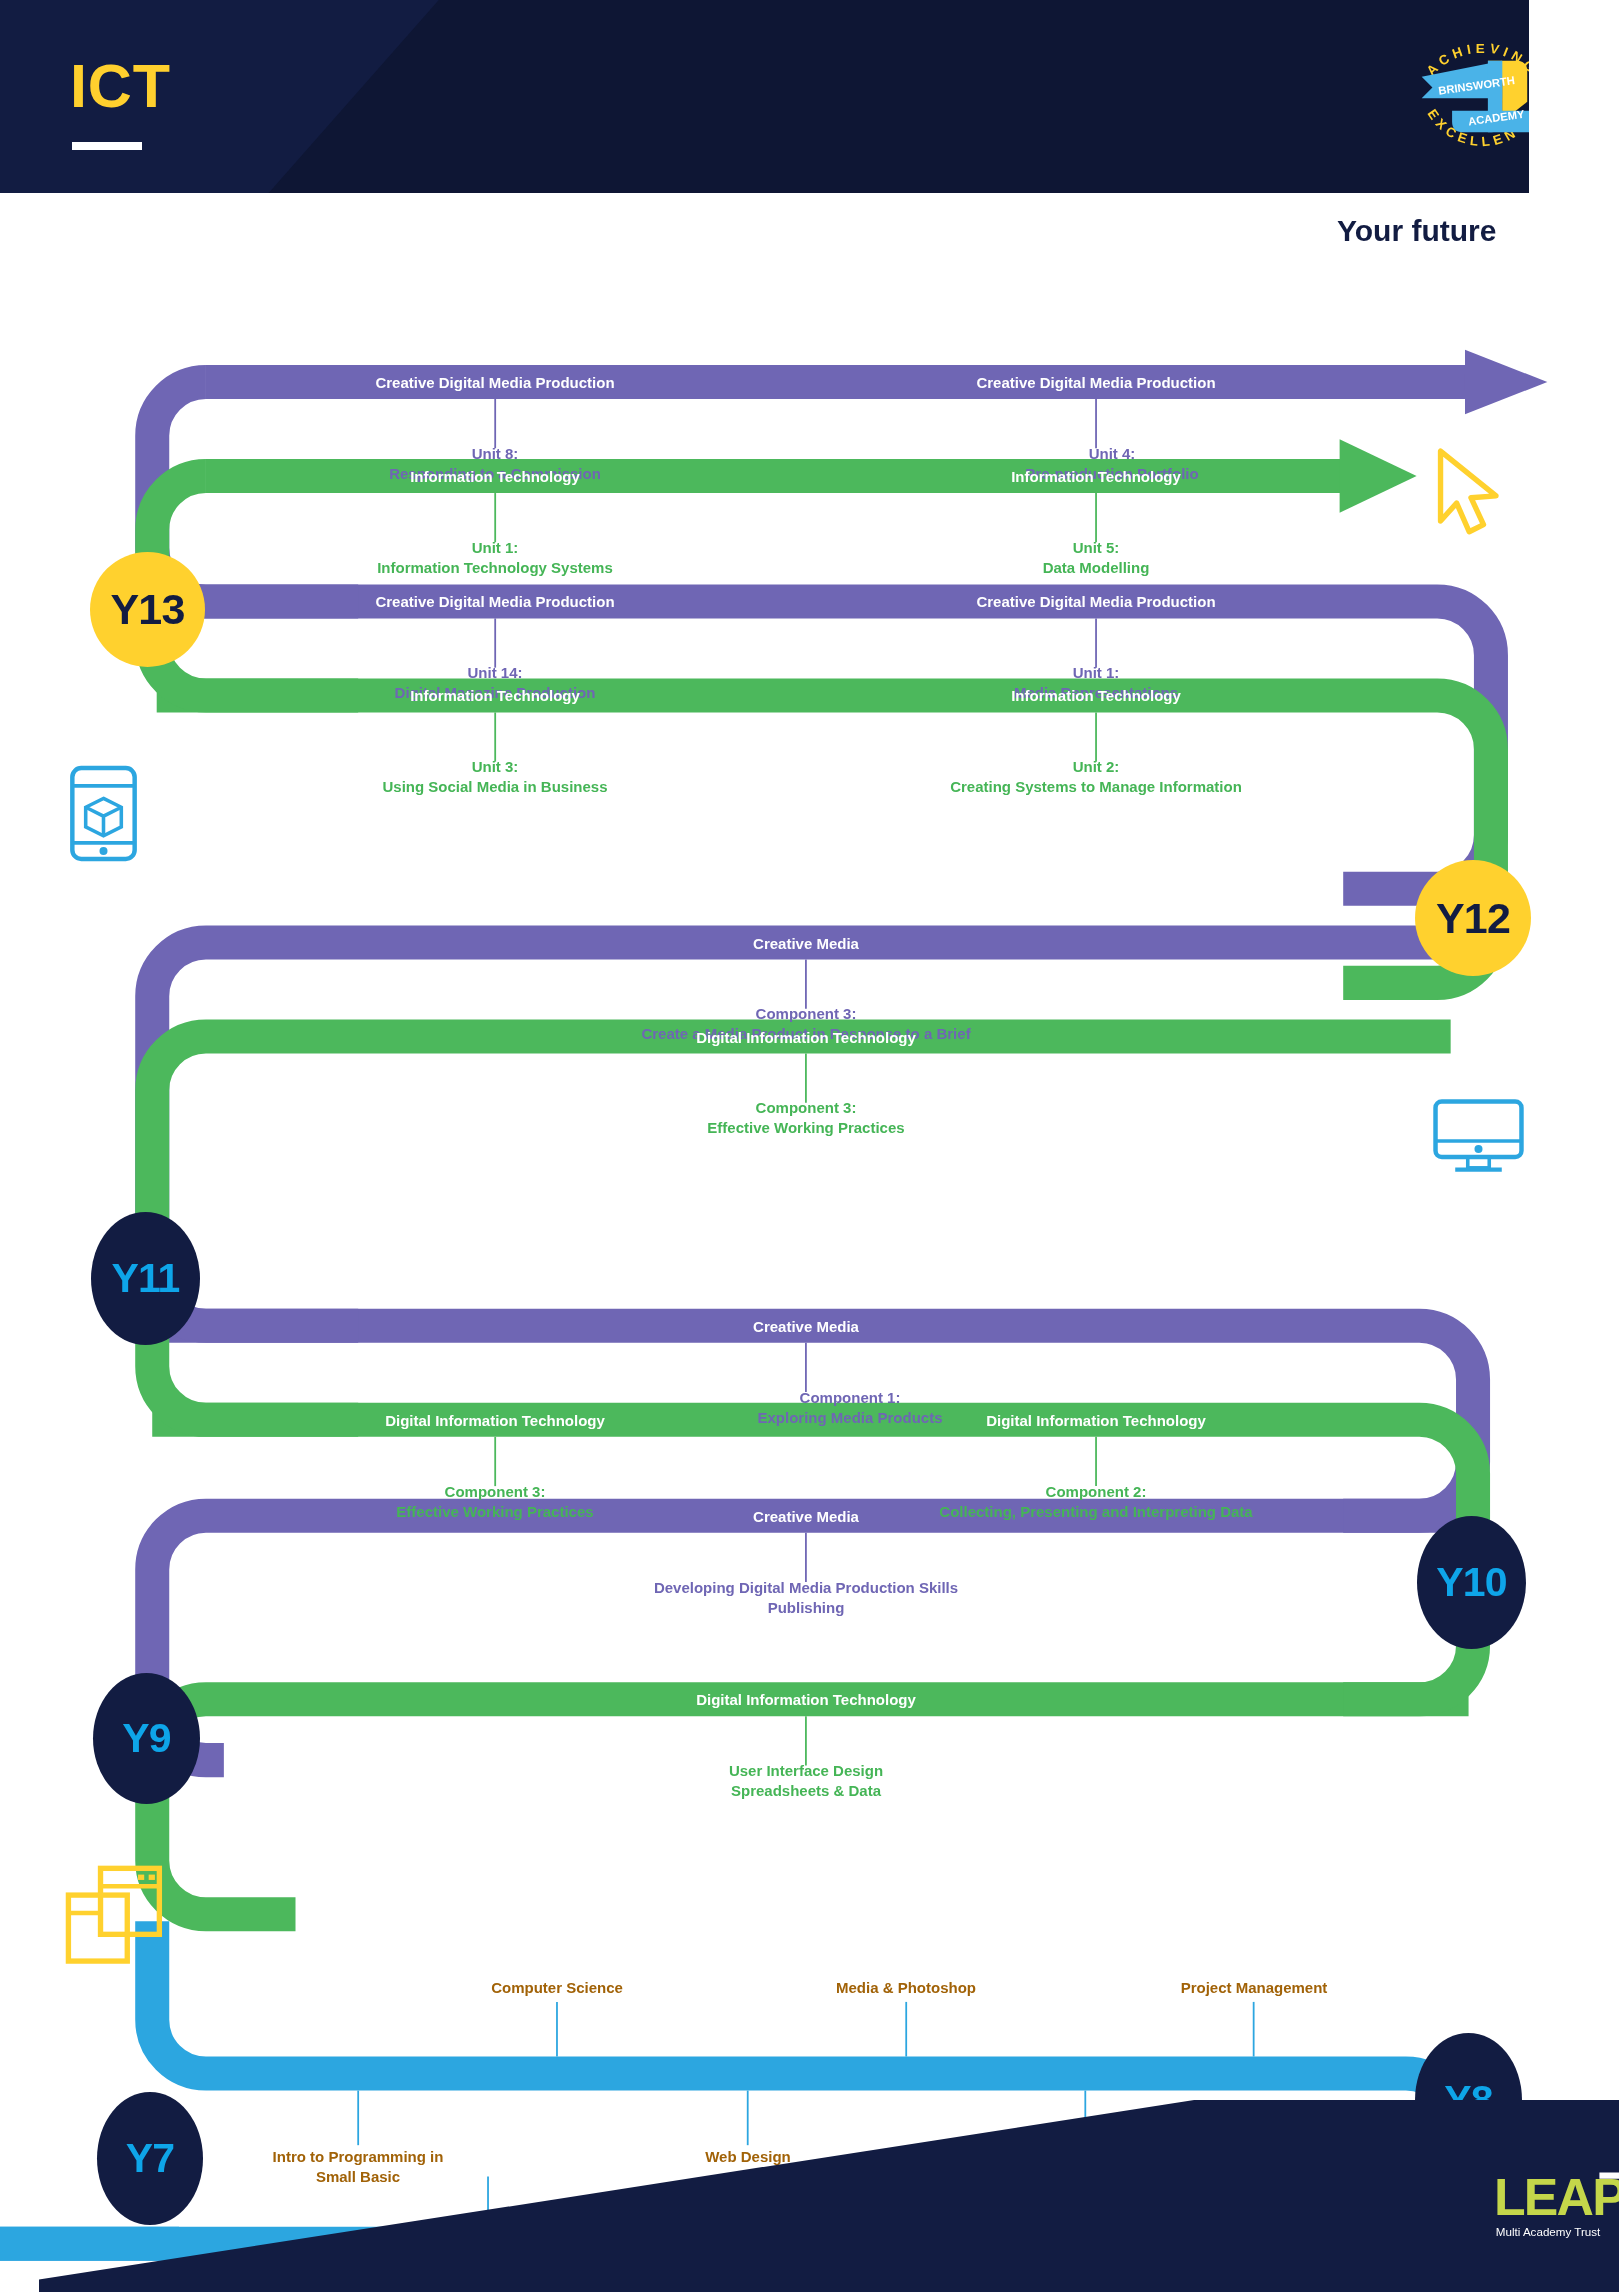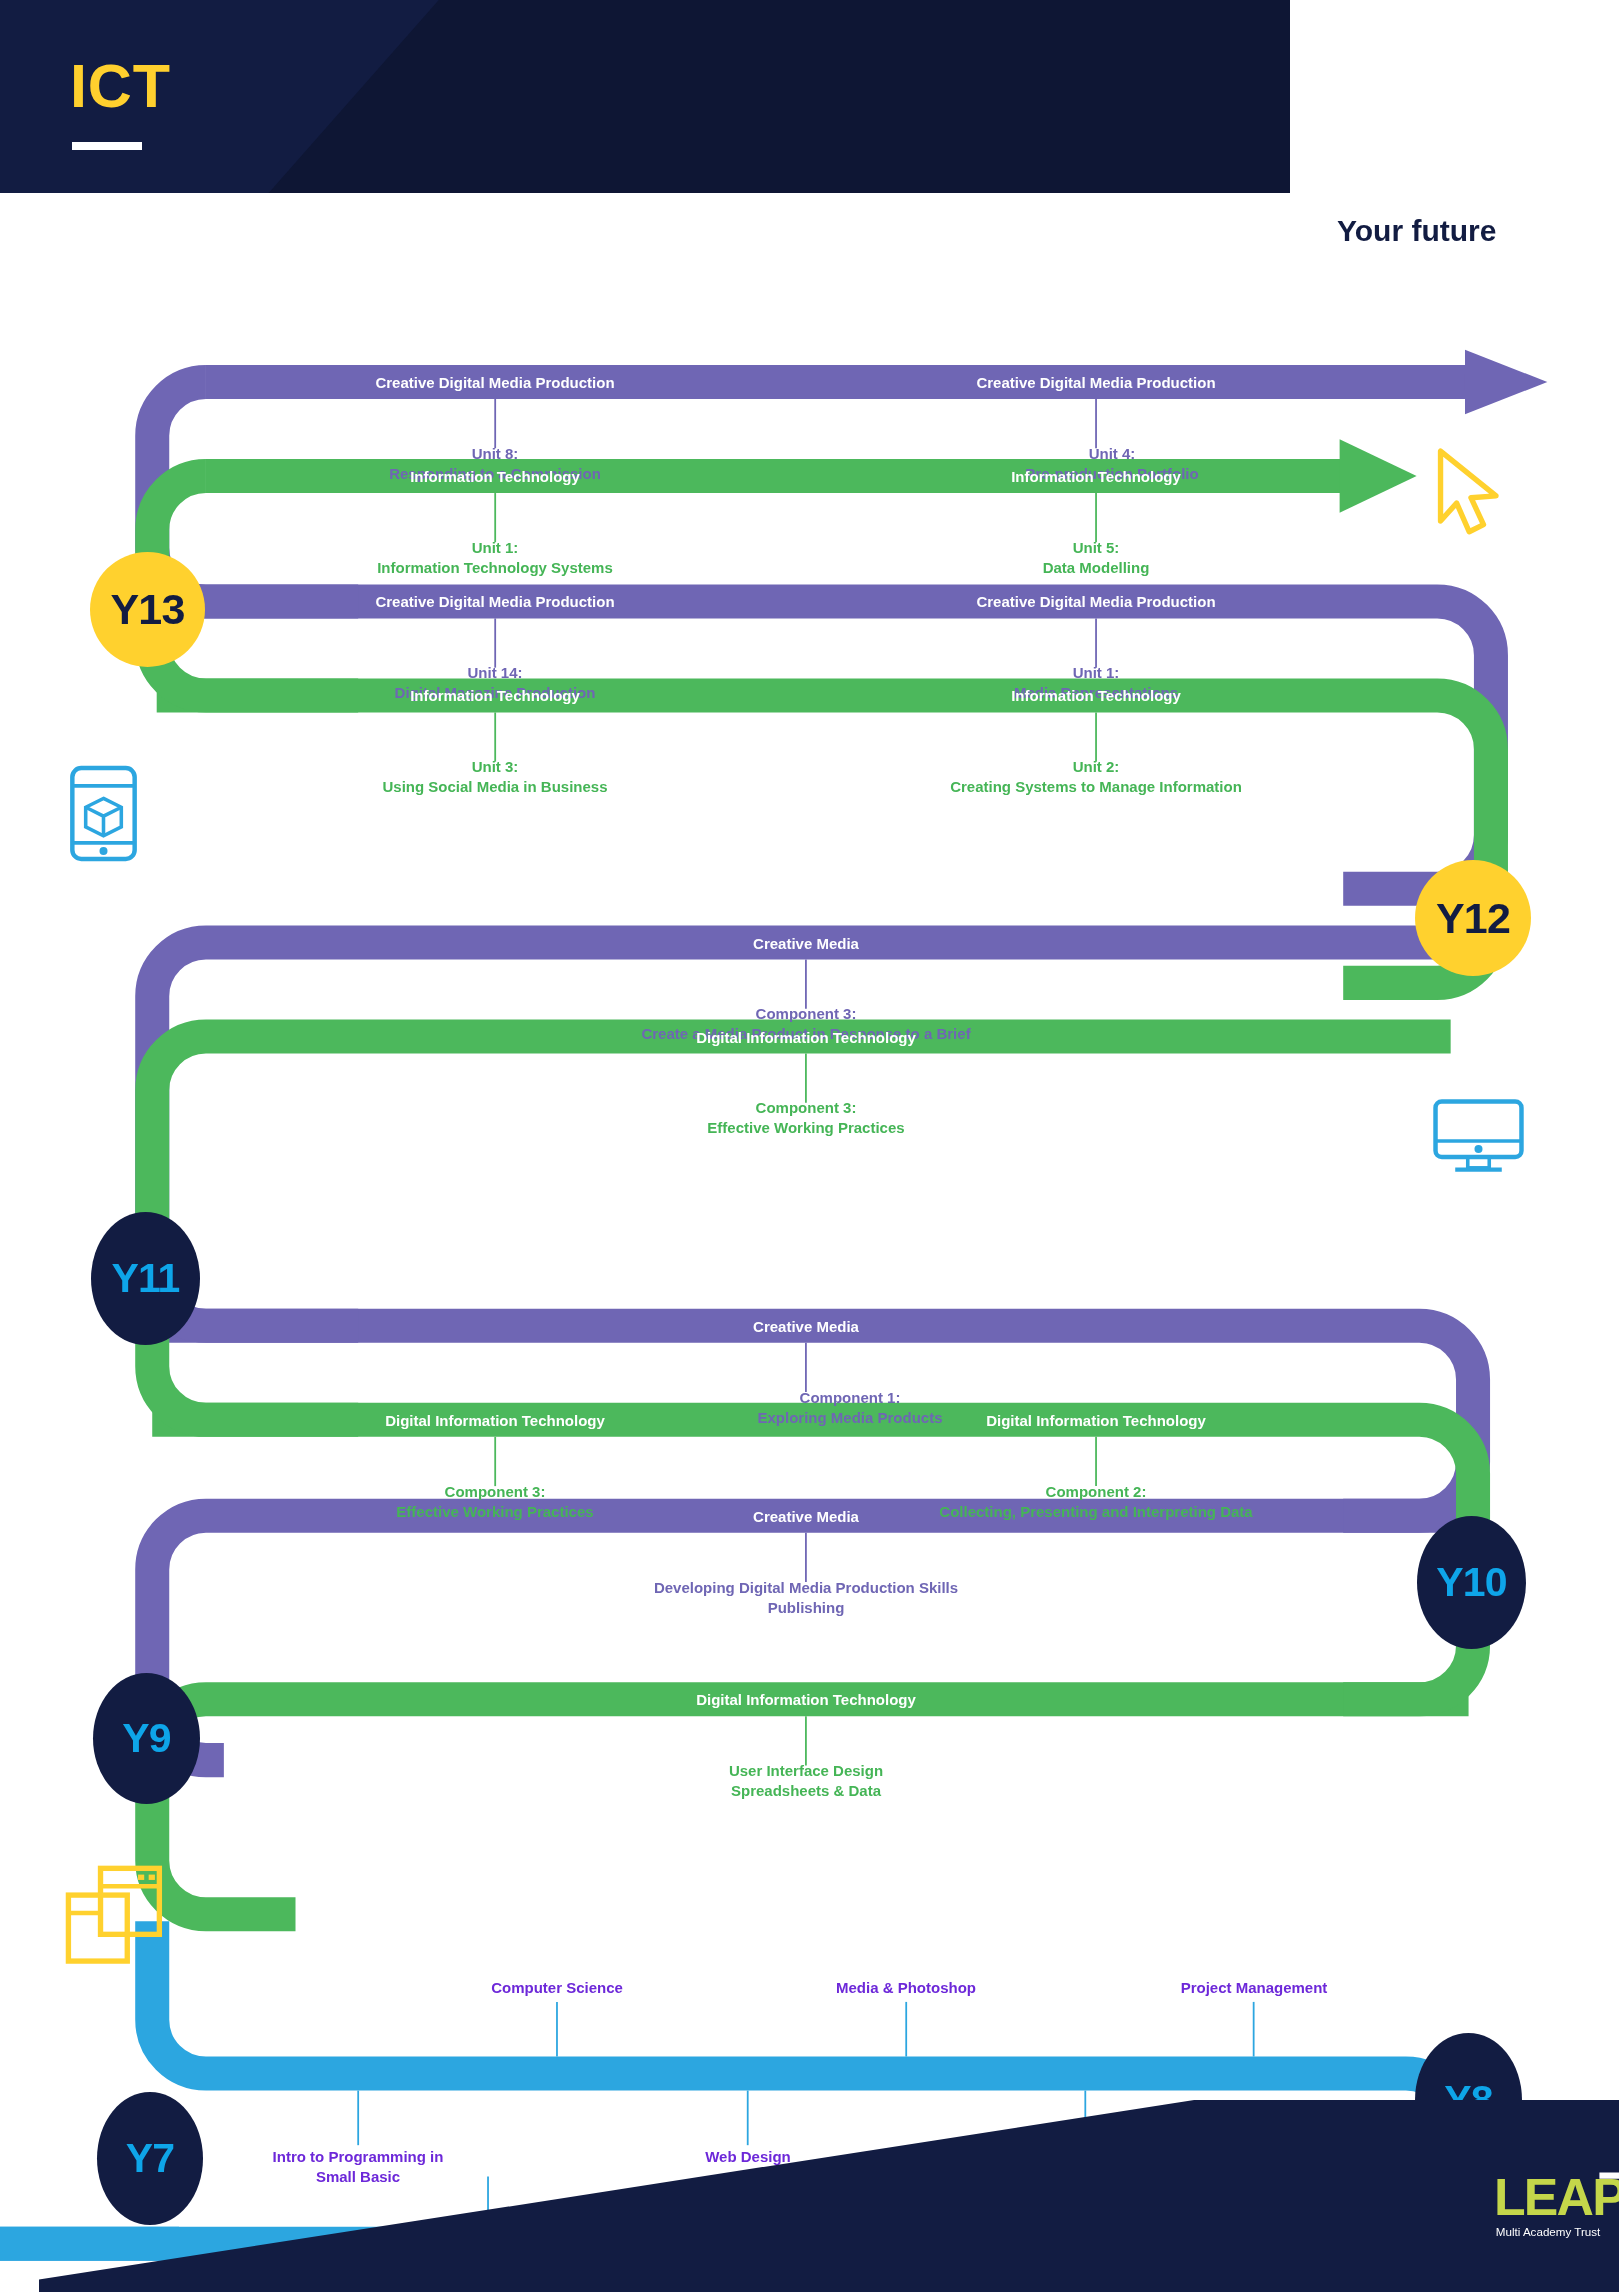--- a/index.html
+++ b/index.html
@@ -1,20 +1,20 @@
 <!DOCTYPE html>
 <html style="font-size:14.3px"><head>
 <meta charset="utf-8">
 <style>
   html,body{margin:0;padding:0;background:#fff;}
   body{width:1619px;height:2293px;position:relative;overflow:hidden;
        font-family:"Liberation Sans", sans-serif;}
 
   
-  #header{position:absolute;left:0;top:0;width:1290px;height:193px;background:#121c42;overflow:hidden;}
+  #header{position:absolute;left:0;top:0;width:1529px;height:193px;background:#121c42;overflow:hidden;}
   #header-diag{position:absolute;left:0;top:0;width:1619px;height:193px;}
   #ict-title{position:absolute;left:70px;top:56px;font-size:61px;font-weight:bold;
              color:#ffd02e;letter-spacing:0.9px;line-height:1;}
   #ict-rule{position:absolute;left:72px;top:142px;width:70px;height:8px;background:#ffffff;}
   #logo{position:absolute;left:1402px;top:16px;width:161px;height:161px;}
 
   
   #canvas{position:absolute;left:0;top:193px;width:1619px;height:2100px;}
   #paths{position:absolute;left:0;top:0;width:1619px;height:2100px;}
 
@@ -24,21 +24,21 @@
   .badge.yellow{background:#ffd12e;color:#121c42;border-radius:50%;}
   .badge.navy{background:#121c42;color:#0ea5e9;border-radius:50%;}
 
   
   .band-title{position:absolute;color:#ffffff;font-size:15px;font-weight:bold;
               text-align:right;transform:translateX(-50%);white-space:nowrap;}
   .unit{position:absolute;text-align:center;transform:translateX(-50%);
         font-size:15px;font-weight:bold;line-height:1.32;white-space:nowrap;}
   .unit.purple{color:#6f66b4;}
   .unit.green{color:#45b556;}
-  .unit.blue{color:#6d28d9;}
+  .unit.blue{color:#a16207;}
 
   
   #your-future{position:absolute;left:1337px;top:20.6px;font-size:30px;font-weight:bold;
                color:#121c42;white-space:nowrap;}
 
   
   .deco-icon{position:absolute;}
 
   
   #footer{position:absolute;left:0;top:2100px;width:1619px;height:193px;overflow:hidden;margin-left:39px;}

